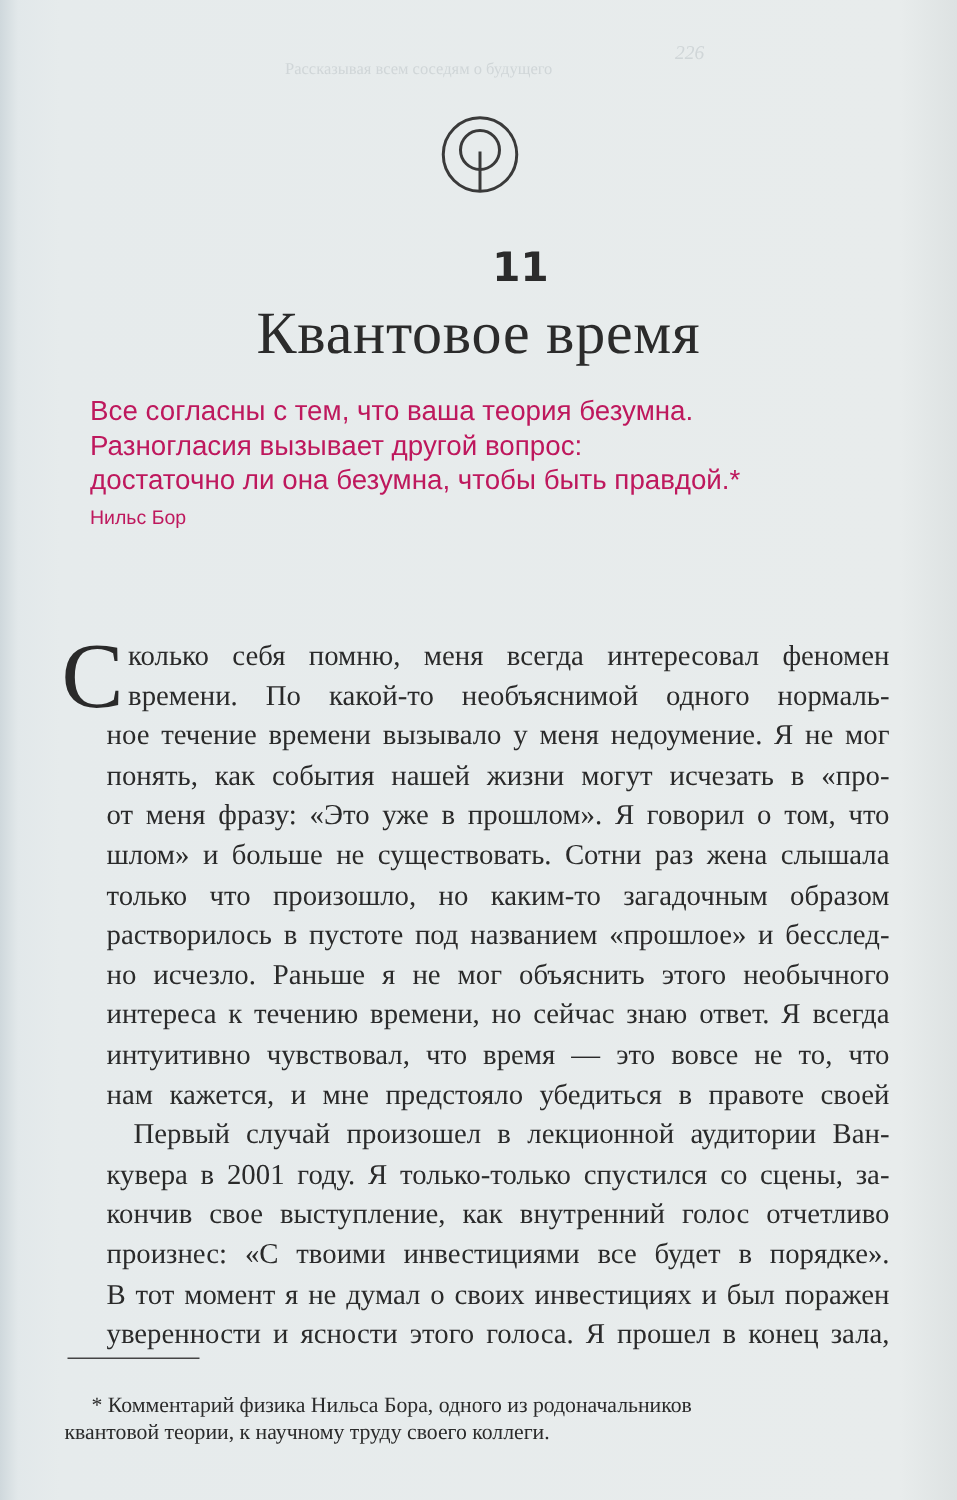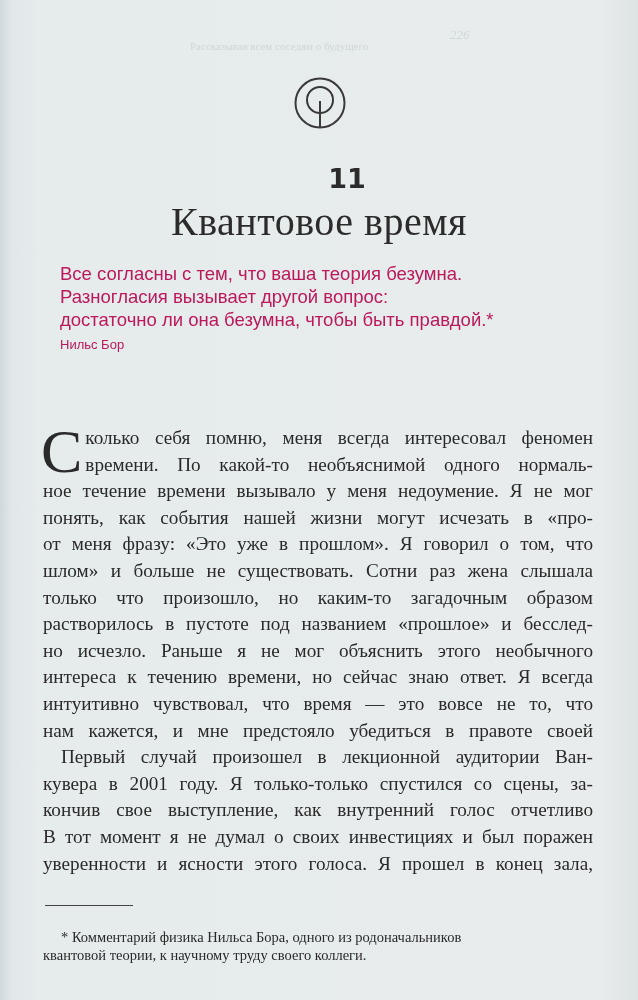--- a/index.html
+++ b/index.html
@@ -28,21 +28,21 @@
     font-family:"Liberation Sans", sans-serif; font-size:18.5px; line-height:23px; color:#be185d;
   }
   .epigraph-author {
     font-family:"Liberation Sans", sans-serif; font-size:13px; margin-top:2px;
   }
   .body {
     position:absolute; top:425px; left:43px; width:550px;
     font-size:19.2px; line-height:26.6px; text-align:justify; color:#2a2a2a;
   }
   .body p { margin:0; }
-  .line { display:block; text-align:justify; text-align-last:justify; white-space:nowrap; }
+  .line { display:block; text-align:justify; text-align-last:justify; white-space:nowrap;margin-left:28px; }
   .line.last { text-align-last:left; }
   .dropcap {
     float:left; font-size:62px; line-height:48px; margin:2px 3px 0 -2px; color:#2a2a2a;
   }
   .fn-rule { position:absolute; top:905px; left:45px; width:88px; border-top:1px solid #444; }
   .footnote {
     position:absolute; top:912px; left:43px; width:550px;
     font-size:14.5px; line-height:18px; color:#2a2a2a; text-align:justify;margin-top:16px;
   }
   .fn-line { display:block; white-space:nowrap; }
@@ -82,20 +82,21 @@
     <span class="line">растворилось в пустоте под названием «прошлое» и бесслед-</span>
     <span class="line">но исчезло. Раньше я не мог объяснить этого необычного</span>
     <span class="line">интереса к течению времени, но сейчас знаю ответ. Я всегда</span>
     <span class="line">интуитивно чувствовал, что время — это вовсе не то, что</span>
     <span class="line">нам кажется, и мне предстояло убедиться в правоте своей</span>
   </p>
   <p>
     <span class="line" style="padding-left:18px">Первый случай произошел в лекционной аудитории Ван-</span>
     <span class="line">кувера в 2001 году. Я только-только спустился со сцены, за-</span>
     <span class="line">кончив свое выступление, как внутренний голос отчетливо</span>
+    <span class="line">произнес: «С твоими инвестициями все будет в порядке».</span>
     <span class="line">В тот момент я не думал о своих инвестициях и был поражен</span>
     <span class="line">уверенности и ясности этого голоса. Я прошел в конец зала,</span>
   </p>
 </div>
 
 <div class="fn-rule"></div>
 <div class="footnote">
   <span class="fn-line" style="padding-left:18px">* Комментарий физика Нильса Бора, одного из родоначальников</span>
   <span class="fn-line">квантовой теории, к научному труду своего коллеги.</span>
 </div>

